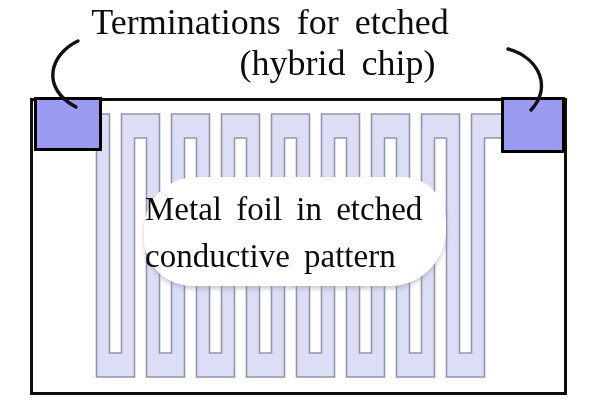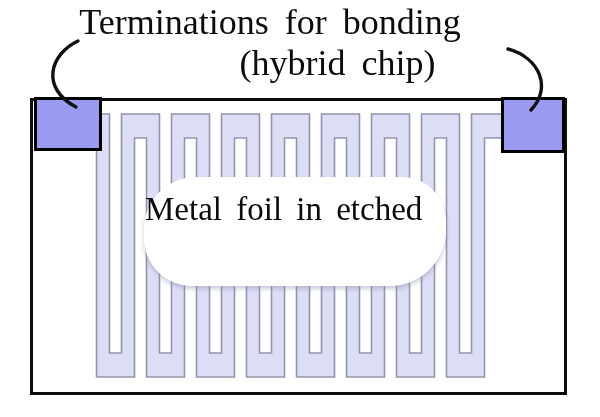--- a/index.html
+++ b/index.html
@@ -47,37 +47,38 @@
   }
   #pad-left{left:34px;top:97px;width:62px;height:48px;}
   #pad-right{left:501px;top:97px;width:58px;height:50px;}
   #arcs path{fill:none;stroke:var(--arc-stroke);stroke-width:3.4;stroke-linecap:round;}
 </style>
 </head>
 <body>
 
 <div id="canvas">
 
-  <div id="title1" class="title-line">Terminations for bonding</div>
+  <div id="title1" class="title-line">Terminations for etched</div>
   <div id="title2" class="title-line">(hybrid chip)</div>
 
   <div id="chip"></div>
 
   <svg id="meander" class="overlay" viewBox="0 0 600 417" aria-hidden="true">
     <path d="M96.5 114 V377 H134.5 V138 H146.5 V377 H184.5 V138 H196.5 V377 H234.5 V138
          H246.5 V377 H284.5 V138 H296.5 V377 H334.5 V138 H346.5 V377 H384.5 V138
          H396.5 V377 H434.5 V138 H446.5 V377 H484.5 V138 H506 V114
          H471.5 V353 H459.5 V114 H421.5 V353 H409.5 V114 H371.5 V353 H359.5 V114
          H321.5 V353 H309.5 V114 H271.5 V353 H259.5 V114 H221.5 V353 H209.5 V114
          H171.5 V353 H159.5 V114 H121.5 V353 H109.5 V114 Z"></path>
   </svg>
 
   <div id="bubble"></div>
   <div id="chip-label">
     <div>Metal foil in etched</div>
+    <div>conductive pattern</div>
   </div>
 
   <div id="pad-left" class="pad"></div>
   <div id="pad-right" class="pad"></div>
 
   <svg id="arcs" class="overlay" viewBox="0 0 600 417" aria-hidden="true">
     <path d="M78 41 C50 54, 40 88, 76 107"></path>
     <path d="M508 49 C540 58, 552 88, 531 110"></path>
   </svg>
 

